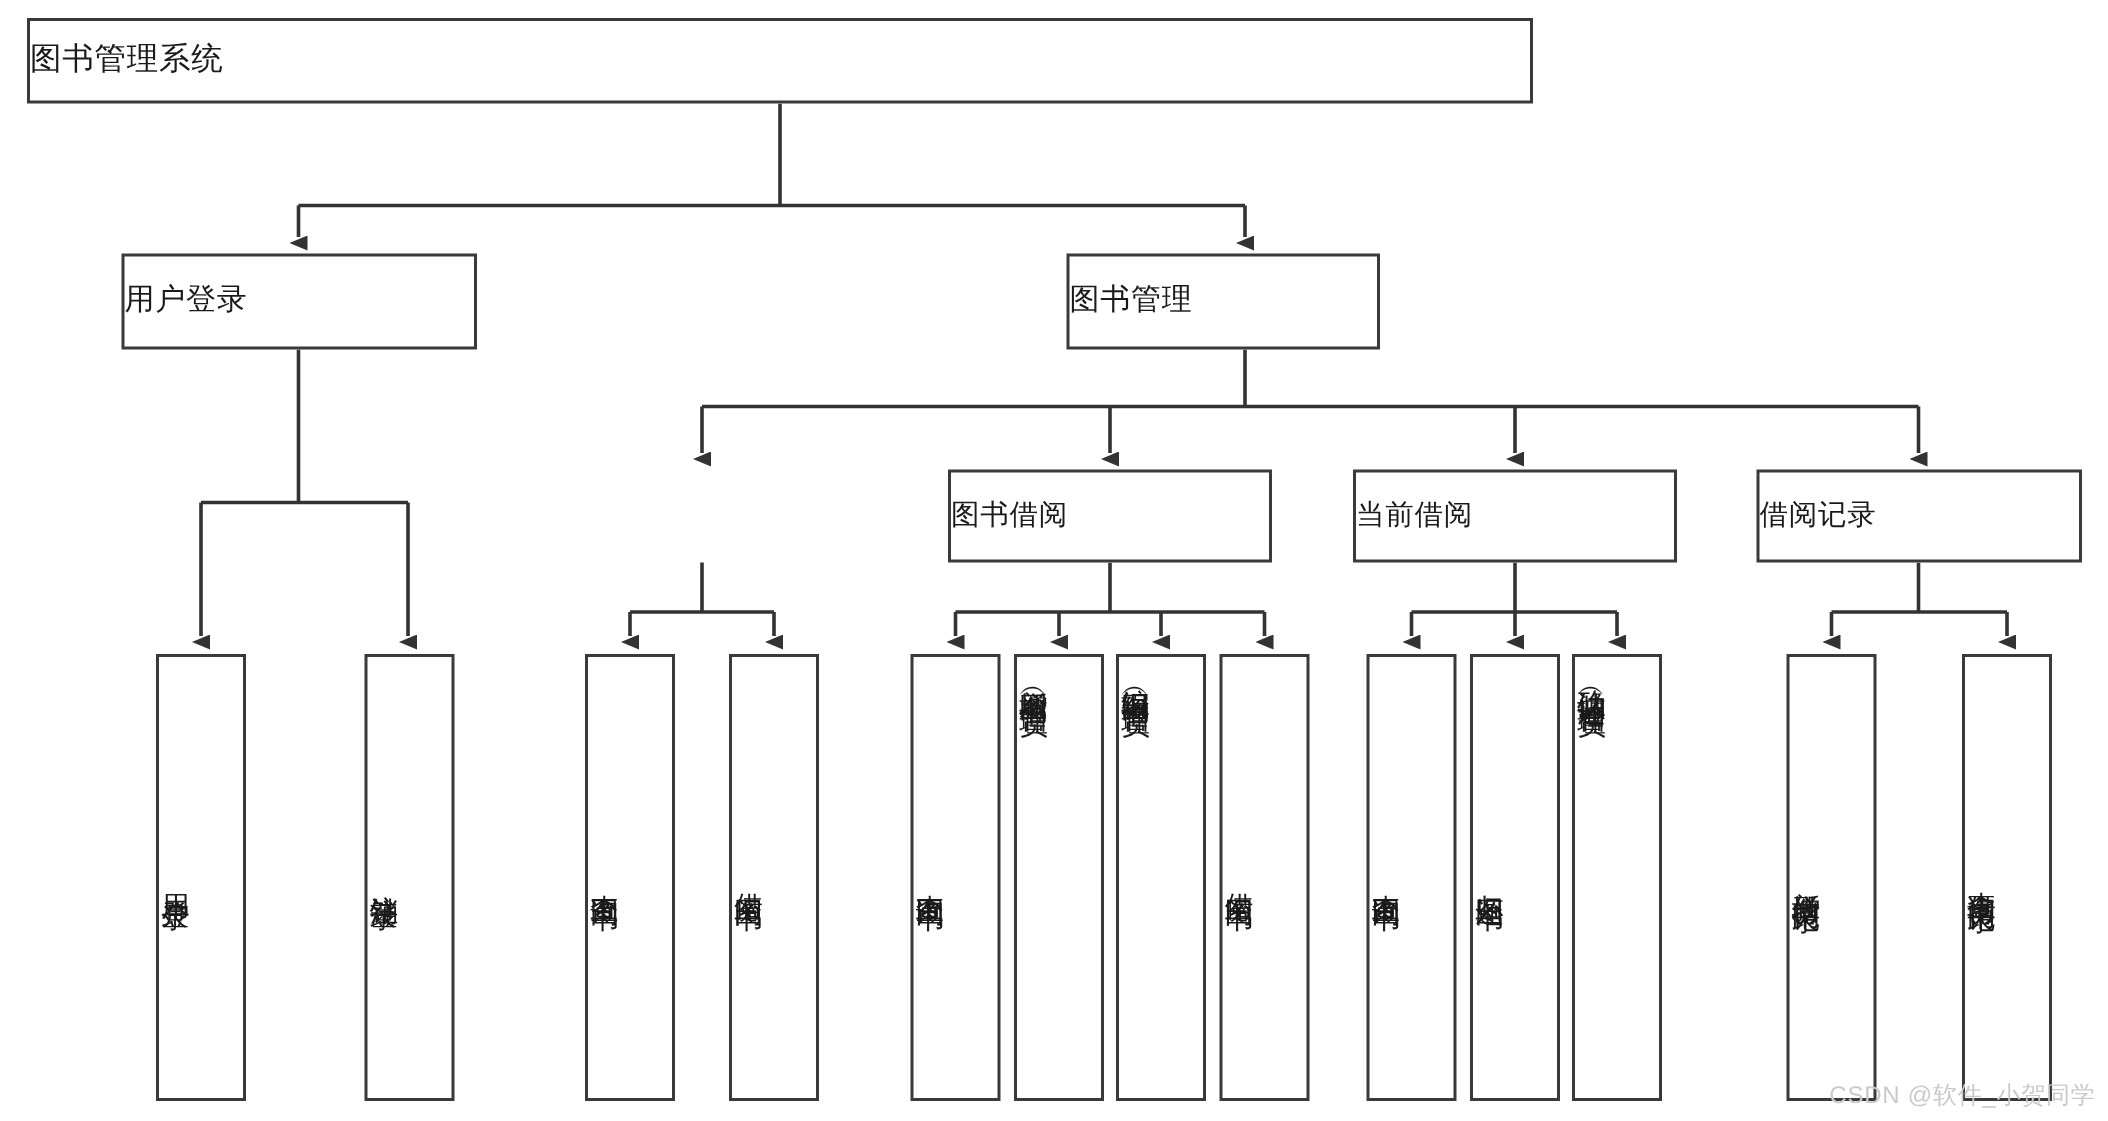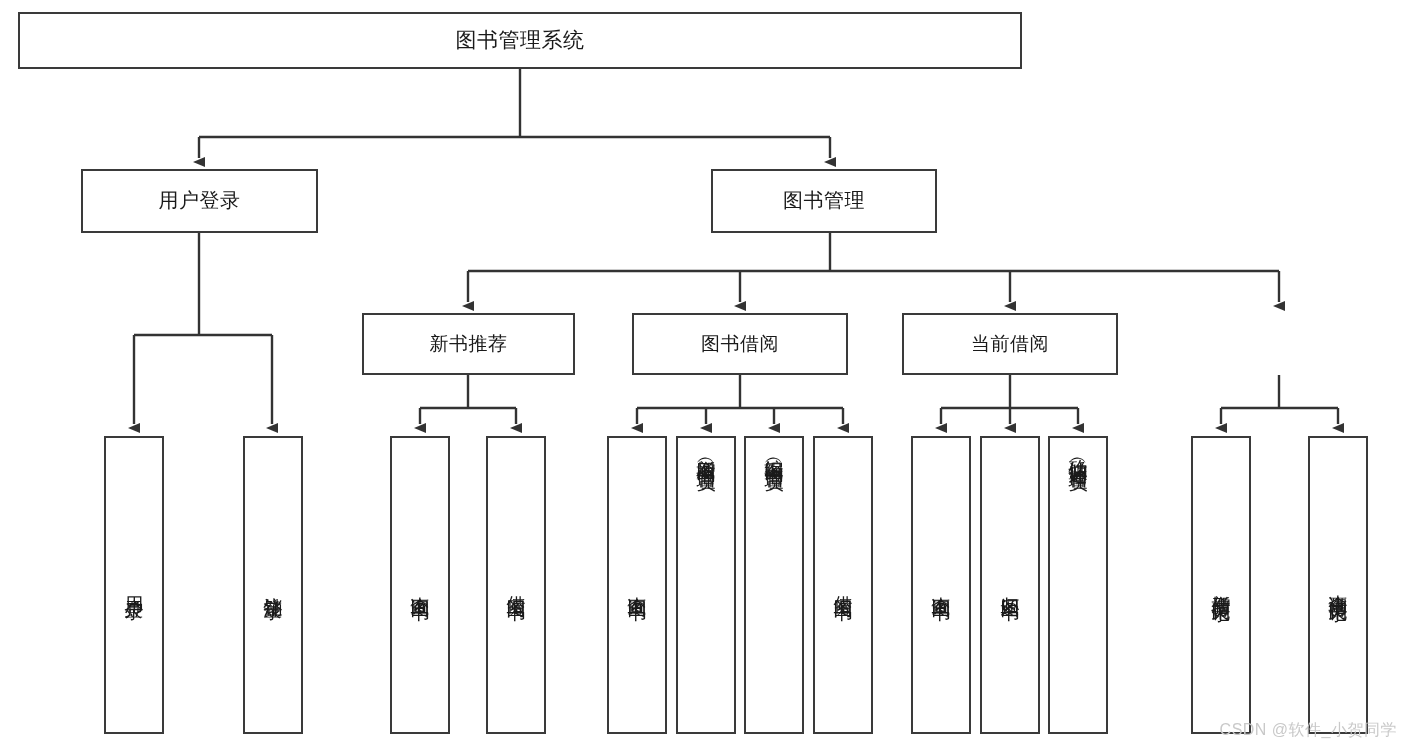--- a/index.html
+++ b/index.html
@@ -26,21 +26,20 @@
     height: 747px;
     pointer-events: none;
   }
   .node {
     position: absolute;
     box-sizing: border-box;
     background: #ffffff;
     border: 2px solid #3a3a3a;
     display: flex;
     align-items: center;
-    justify-content: center;
     color: #1a1a1a;
   }
   .node-label {
     display: block;
     text-align: center;
     line-height: 1.18;
     letter-spacing: 0.5px;
     white-space: nowrap;
   }
   .node.root {
@@ -146,33 +145,33 @@
     </g>
   </svg>
 
   <div class="node root">
     <span class="node-label">图书管理系统</span>
   </div>
 
   <div class="node lvl2" style="left:81px; top:169px; width:237px;">
     <span class="node-label">用户登录</span>
   </div>
-  <div class="node lvl2" style="left:711px; top:169px; width:226px;">
+  <div class="node lvl2" style="left:711px; top:169px; width:209px;">
     <span class="node-label">图书管理</span>
   </div>
 
-  <div class="node lvl3" style="left:362px; top:313px; width:213px;">
-    <span class="node-label">新书推荐</span>
-  </div>
   <div class="node lvl3" style="left:902px; top:313px; width:216px;">
     <span class="node-label">当前借阅</span>
   </div>
   <div class="node lvl3" style="left:632px; top:313px; width:216px;">
     <span class="node-label">图书借阅</span>
   </div>
+  <div class="node lvl3" style="left:1171px; top:313px; width:217px;">
+    <span class="node-label">借阅记录</span>
+  </div>
 
   <div class="node leaf mid-text" style="left:104px;">
     <span class="node-label">用户登录</span>
   </div>
   <div class="node leaf mid-text" style="left:243px;">
     <span class="node-label">注销登录</span>
   </div>
 
   <div class="node leaf mid-text" style="left:390px;">
     <span class="node-label">查询图书</span>

